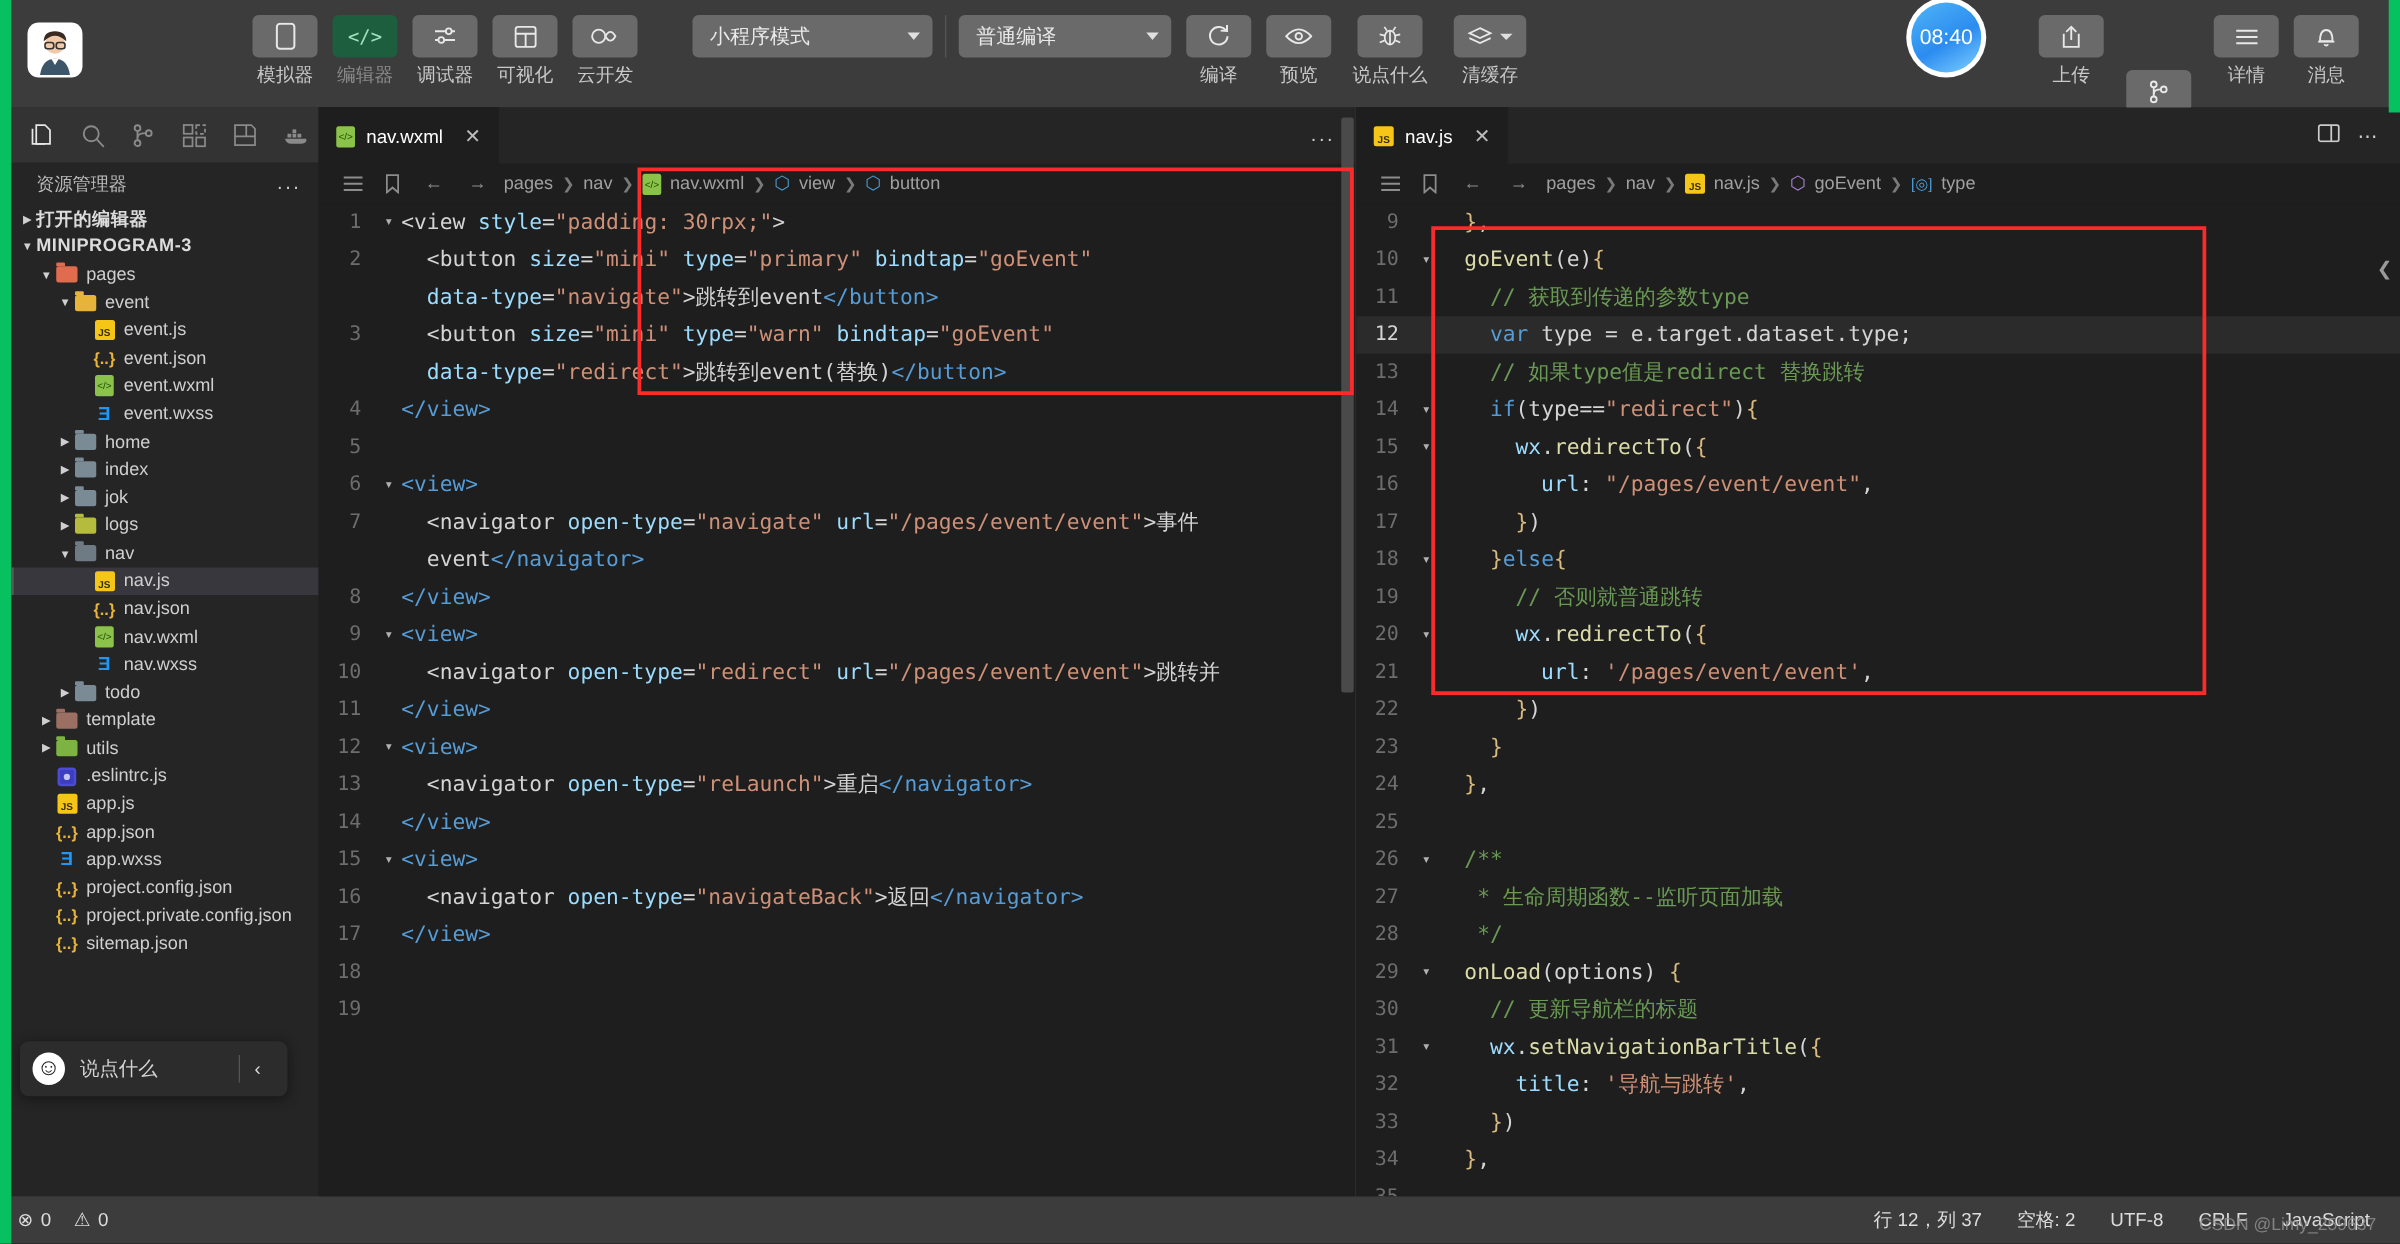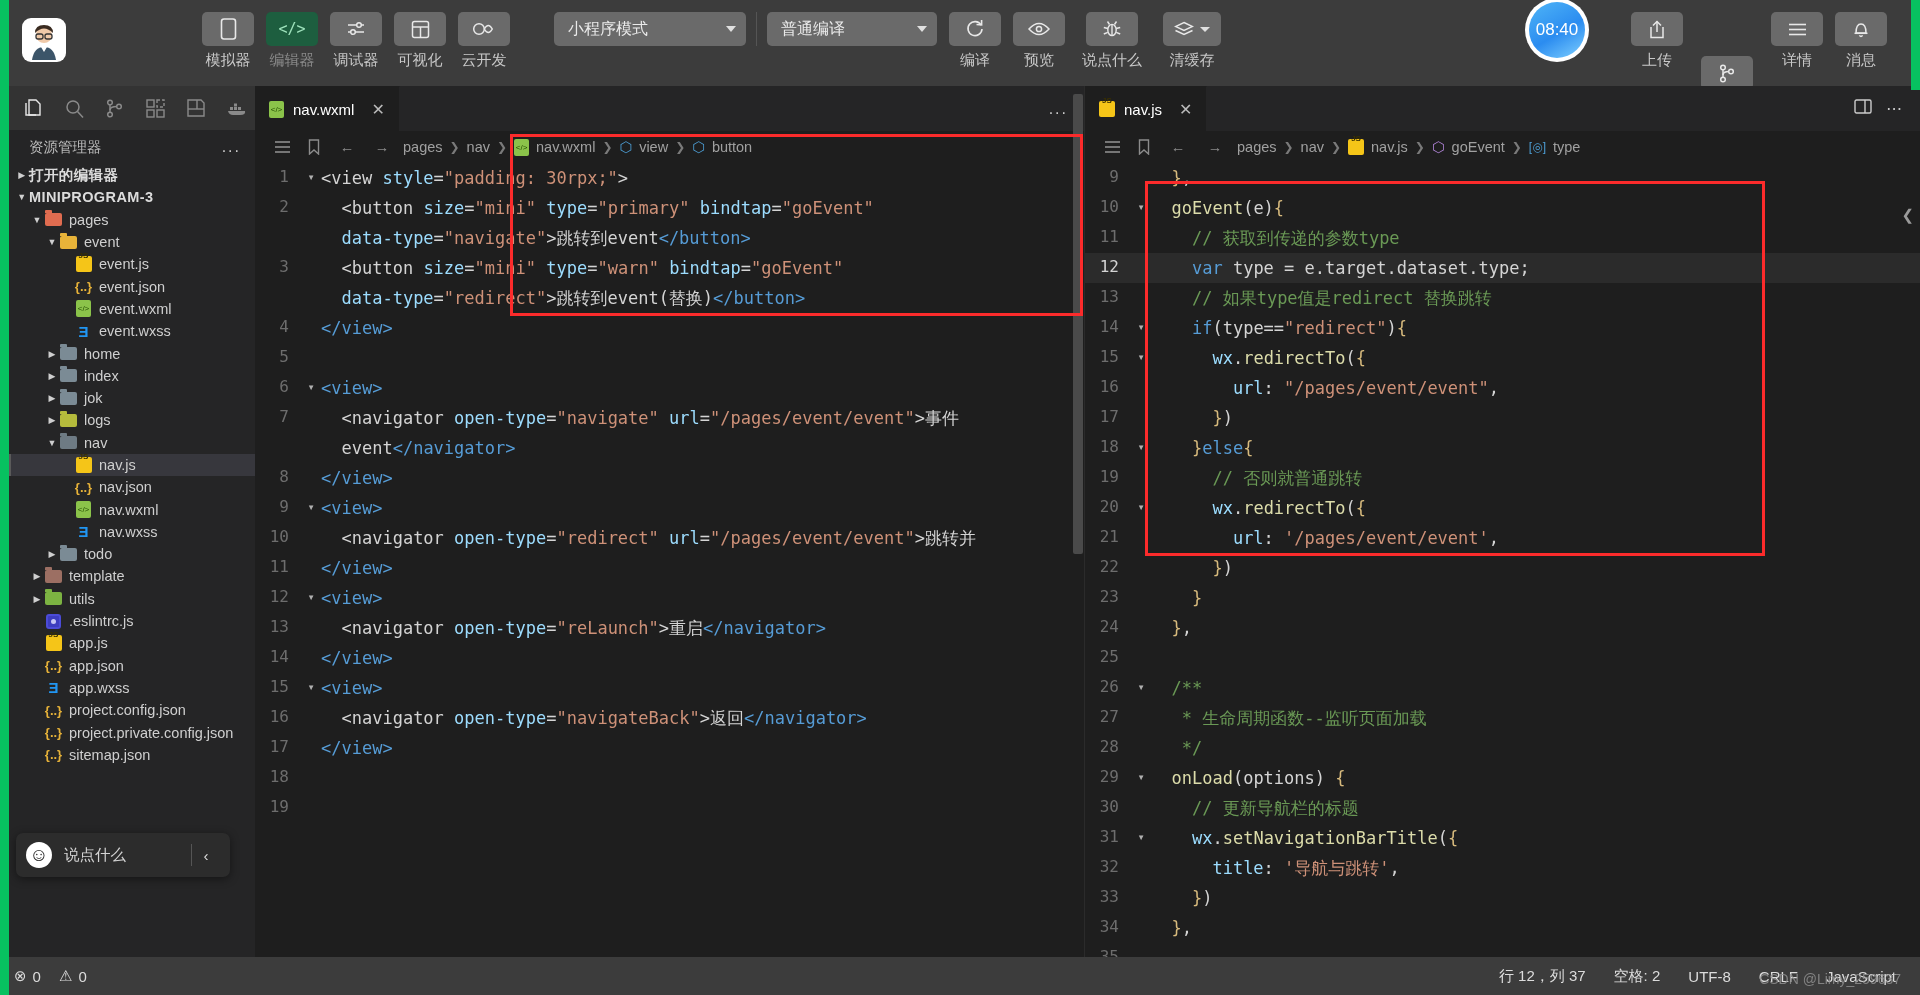--- a/index.html
+++ b/index.html
@@ -57,21 +57,21 @@
   .row.sel::before{content:"";position:absolute;left:0;top:0;bottom:0;width:2px;background:#5a5a5a;}
   .tw{width:14px;display:flex;align-items:center;justify-content:center;color:#cfcfcf;font-size:9px;}
   .fico{width:19px;height:17px;margin-right:6px;display:flex;align-items:center;justify-content:center;
         font-size:10px;flex:0 0 19px;}
   .lbl{font-size:14.5px;}
 
   
   .fold{width:17px;height:13px;border-radius:2px;position:relative;}
   .fold::before{content:"";position:absolute;left:0;top:-3px;width:7px;height:3px;border-radius:1px 1px 0 0;background:inherit;}
   .js-ico{width:16px;height:16px;background:#f5c518;color:#3a3000;border-radius:2px;font-size:8px;
-          font-weight:bold;display:flex;align-items:flex-end;justify-content:center;line-height:1;padding-bottom:12px;}
+          font-weight:bold;display:flex;align-items:flex-end;justify-content:center;line-height:1;padding-bottom:1px;}
   .json-ico{color:#e8b339;font-size:13px;font-weight:bold;}
   .wxml-ico{width:15px;height:17px;background:#8bc34a;border-radius:2px;color:#234d00;font-size:8px;
             display:flex;align-items:center;justify-content:center;}
   .wxss-ico{color:#2196f3;font-size:15px;font-weight:bold;}
   .eslint-ico{width:15px;height:15px;border-radius:3px;background:#3d3dbf;border:2px solid #4b4bd8;
               display:flex;align-items:center;justify-content:center;}
   .eslint-ico i{width:5px;height:5px;border-radius:50%;background:#c6c6f5;display:block;}
 
   
   .editors{flex:1;display:flex;min-width:0;background:#1e1e1e;}

